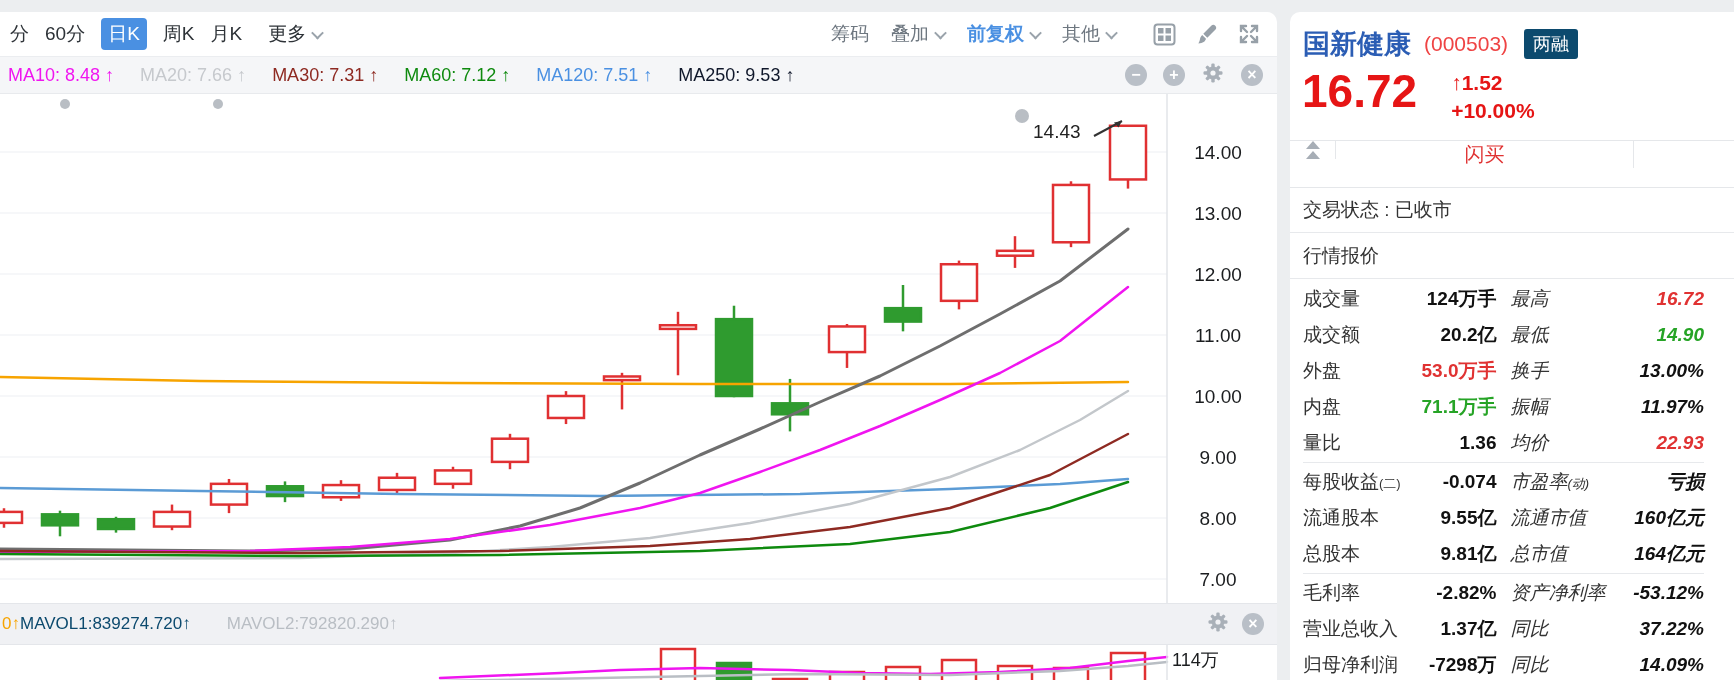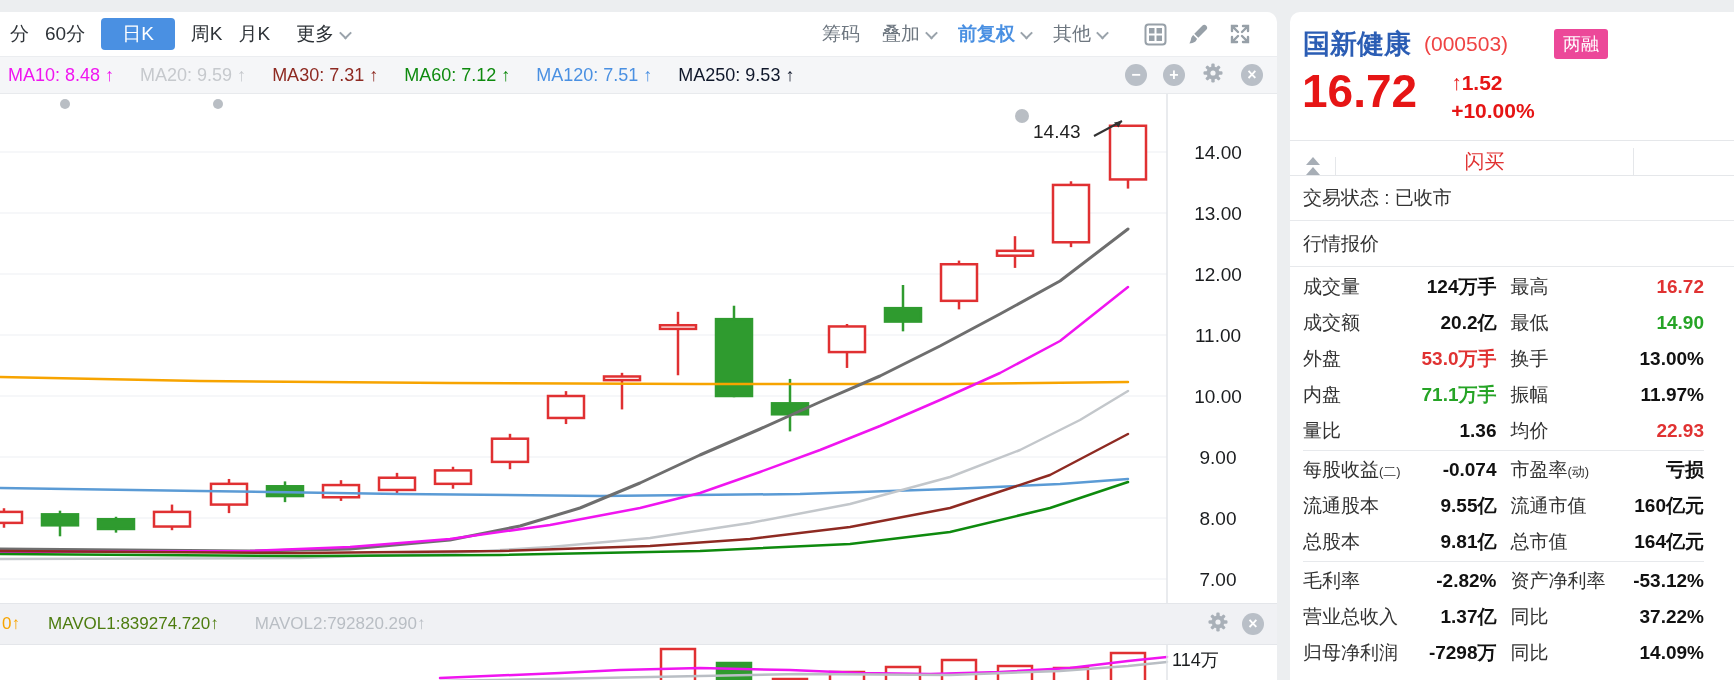--- a/index.html
+++ b/index.html
@@ -7,23 +7,23 @@
        font-family:"Liberation Sans","DejaVu Sans",sans-serif;}
   .card{position:absolute;top:12px;height:668px;background:#fff;}
   .chart-card{left:0;width:1277px;border-radius:0 10px 0 0;}
   .right-card{left:1290px;width:444px;border-radius:10px 0 0 0;position:absolute;}
 
   
   .toolbar{height:45px;box-sizing:border-box;border-bottom:1px solid #ebedf0;display:flex;
            align-items:center;position:relative;padding:0 10px;font-size:19px;color:#2e3338;}
   .tb-left{display:flex;align-items:center;gap:16px;}
   .tb-item{display:flex;align-items:center;cursor:pointer;white-space:nowrap;}
-  .tb-pill{background:#4a90e2;color:#fff;border-radius:4px;padding:3px 21px;}
+  .tb-pill{background:#4a90e2;color:#fff;border-radius:4px;padding:3px 7px;}
   .tb-more{margin-left:10px;}
-  .tb-right{position:absolute;right:24px;display:flex;align-items:center;gap:22px;color:#6e7780;}
+  .tb-right{position:absolute;right:15px;display:flex;align-items:center;gap:22px;color:#6e7780;}
   .tb-highlight{color:#4a90e2;font-weight:bold;}
   .chev{display:inline-block;width:7px;height:7px;border-right:2px solid #9aa3ab;
         border-bottom:2px solid #9aa3ab;transform:rotate(45deg) translate(-1px,-1px);margin-left:7px;}
   .tb-icons{display:flex;align-items:center;gap:17px;margin-left:14px;}
   .tb-icons svg{display:block;}
 
   
   .ma-row{height:37px;box-sizing:border-box;background:#f5f6f8;border-bottom:1px solid #e8eaed;
           display:flex;align-items:center;gap:26px;padding-left:8px;font-size:18px;position:relative;}
   .ma-c0{color:#f015f0}.ma-c1{color:#c6c9cd}.ma-c2{color:#8e2a22}
@@ -32,49 +32,49 @@
   .circle-icon{width:22px;height:22px;border-radius:50%;background:#b9bfc7;color:#fff;
                font-size:16px;font-weight:bold;display:flex;align-items:center;justify-content:center;
                line-height:1;cursor:pointer;}
 
   
   .chart-main{height:509px;position:relative;overflow:hidden;}
   .chart-main svg,.volume-pane svg{position:absolute;left:0;top:0;}
   .mavol-row{height:42px;box-sizing:border-box;background:#f0f1f4;border-top:1px solid #e4e6ea;
              border-bottom:1px solid #e4e6ea;display:flex;align-items:center;font-size:17px;position:relative;}
   .mavol-cut{color:#f7a400;margin-left:2px;}
-  .mavol-1{color:#4d7c0f;margin-left:28px;}
+  .mavol-1{color:#0c4a6e;}
   .mavol-2{color:#b9bec4;margin-left:36px;}
   .mavol-icons{position:absolute;right:13px;display:flex;align-items:center;gap:12px;}
   .volume-pane{height:36px;position:relative;overflow:hidden;}
 
   
   .rc-head{display:flex;align-items:center;margin:14px 0 0 13px;}
   .rc-title{font-size:27px;font-weight:bold;color:#2b5db4;}
   .rc-code{font-size:21px;color:#ef4444;margin-left:13px;}
-  .rc-badge{background:#ec4899;color:#fff;font-size:18px;padding:3px 9px;border-radius:3px;margin-left:46px;}
+  .rc-badge{background:#0c4a6e;color:#fff;font-size:18px;padding:3px 9px;border-radius:3px;margin-left:16px;}
   .rc-price-row{display:flex;align-items:flex-start;margin:4px 0 0 12px;height:74px;}
   .rc-price{font-size:46px;font-weight:bold;color:#e61515;line-height:1.1;}
   .rc-chg{margin-left:34px;display:flex;flex-direction:column;font-size:21px;font-weight:bold;color:#e61515;line-height:1.35;padding-top:3px;}
-  .action-row{height:36px;box-sizing:border-box;border-top:1px solid #e5e7ea;border-bottom:1px solid #e5e7ea;
-              display:flex;align-items:flex-end;}
+  .action-row{height:48px;box-sizing:border-box;border-top:1px solid #e5e7ea;border-bottom:1px solid #e5e7ea;
+              display:flex;align-items:flex-start;}
   .action-cell{display:flex;align-items:center;justify-content:center;cursor:pointer;}
   .ac-arrows{width:45px;border-right:1px solid #e5e7ea;flex-direction:column;gap:2px;}
   .tri-up{width:0;height:0;border-left:7px solid transparent;border-right:7px solid transparent;
           border-bottom:8px solid #a7aeb6;}
   .ac-buy{flex:0 0 297px;border-right:1px solid #e5e7ea;color:#e03232;font-size:20px;}
   .ac-rest{flex:1;}
   .rc-status{height:45px;box-sizing:border-box;border-bottom:1px solid #e7e9ec;display:flex;
              align-items:center;padding-left:13px;font-size:19px;color:#333;}
   .rc-section{height:46px;box-sizing:border-box;border-bottom:1px solid #e7e9ec;display:flex;
               align-items:center;padding-left:13px;font-size:19px;color:#333;}
   .q-rows{padding:2px 30px 0 13px;}
   .q-row{height:36px;display:flex;align-items:center;font-size:19px;}
   .q-half{display:flex;flex:1;align-items:baseline;}
-  .q-half.second{margin-left:14px;}
+  .q-half.second{margin-left:14px;font-style:italic;}
   .q-label{color:#333;white-space:nowrap;}
   .q-small{font-size:13px;color:#333;}
   .q-val{flex:1;text-align:right;font-weight:bold;white-space:nowrap;}
   .q-val.k{color:#111;} .q-val.r{color:#e03232;} .q-val.g{color:#26a426;}
   .q-divider{border-top:1px solid #e7e9ec;margin:1px 0;}
 </style>
 </head>
 <body>
 
 <div class="card chart-card">
@@ -130,21 +130,21 @@
             <path d="M11 15 L5.5 20.5 M5 16 V21 H10"></path>
             <path d="M15 15 L20.5 20.5 M21 16 V21 H16"></path>
           </svg>
         </span>
       </span>
     </div>
   </div>
 
   <div class="ma-row">
     <span class="ma-c0">MA10: 8.48 ↑</span>
-    <span class="ma-c1">MA20: 9.59 ↑</span>
+    <span class="ma-c1">MA20: 7.66 ↑</span>
     <span class="ma-c2">MA30: 7.31 ↑</span>
     <span class="ma-c3">MA60: 7.12 ↑</span>
     <span class="ma-c4">MA120: 7.51 ↑</span>
     <span class="ma-c5">MA250: 9.53 ↑</span>
     <span class="ma-icons">
       <span class="circle-icon">−</span>
       <span class="circle-icon">+</span>
       <span>
         <svg width="24" height="24" viewBox="0 0 24 24">
             <g fill="#a9b0b8">

